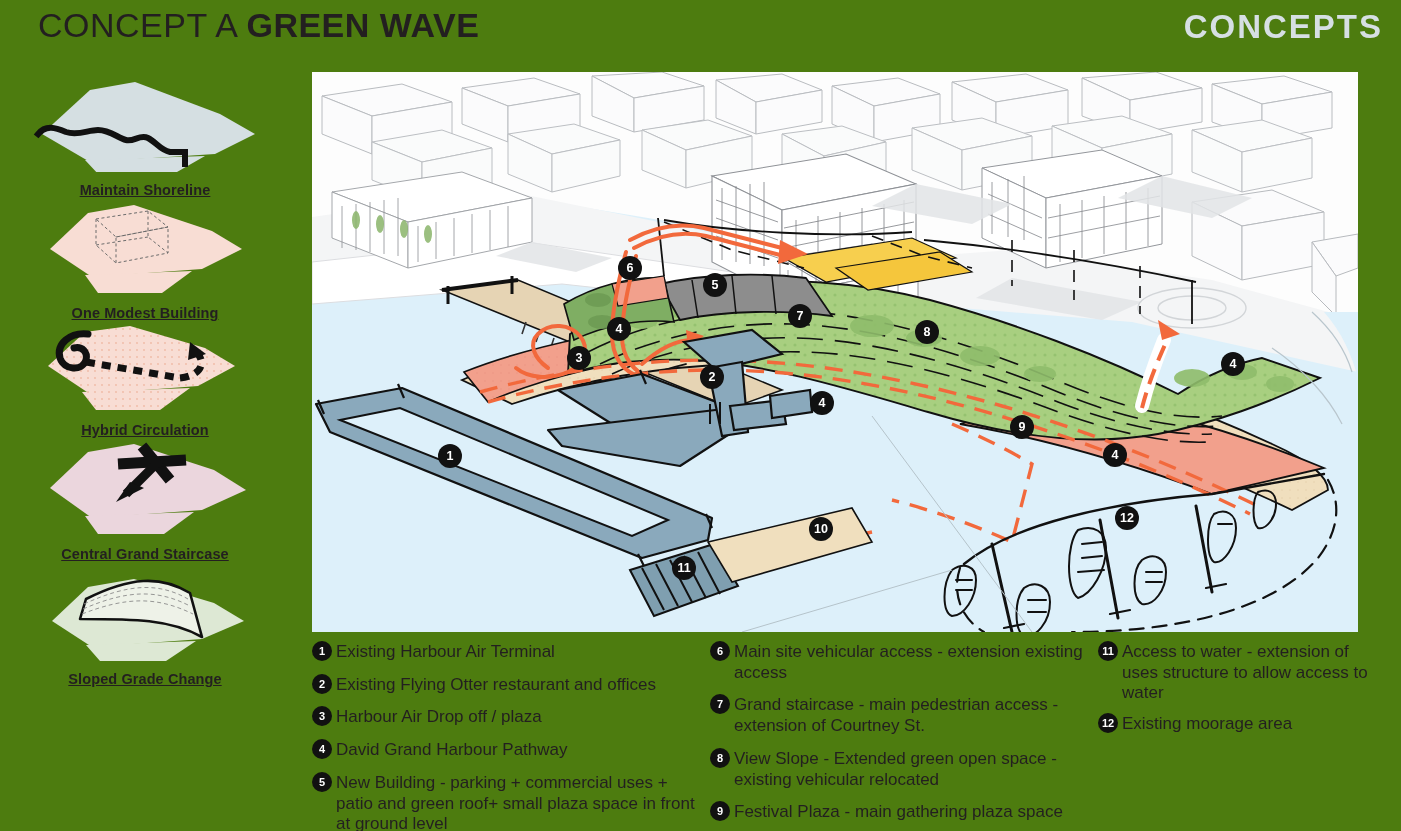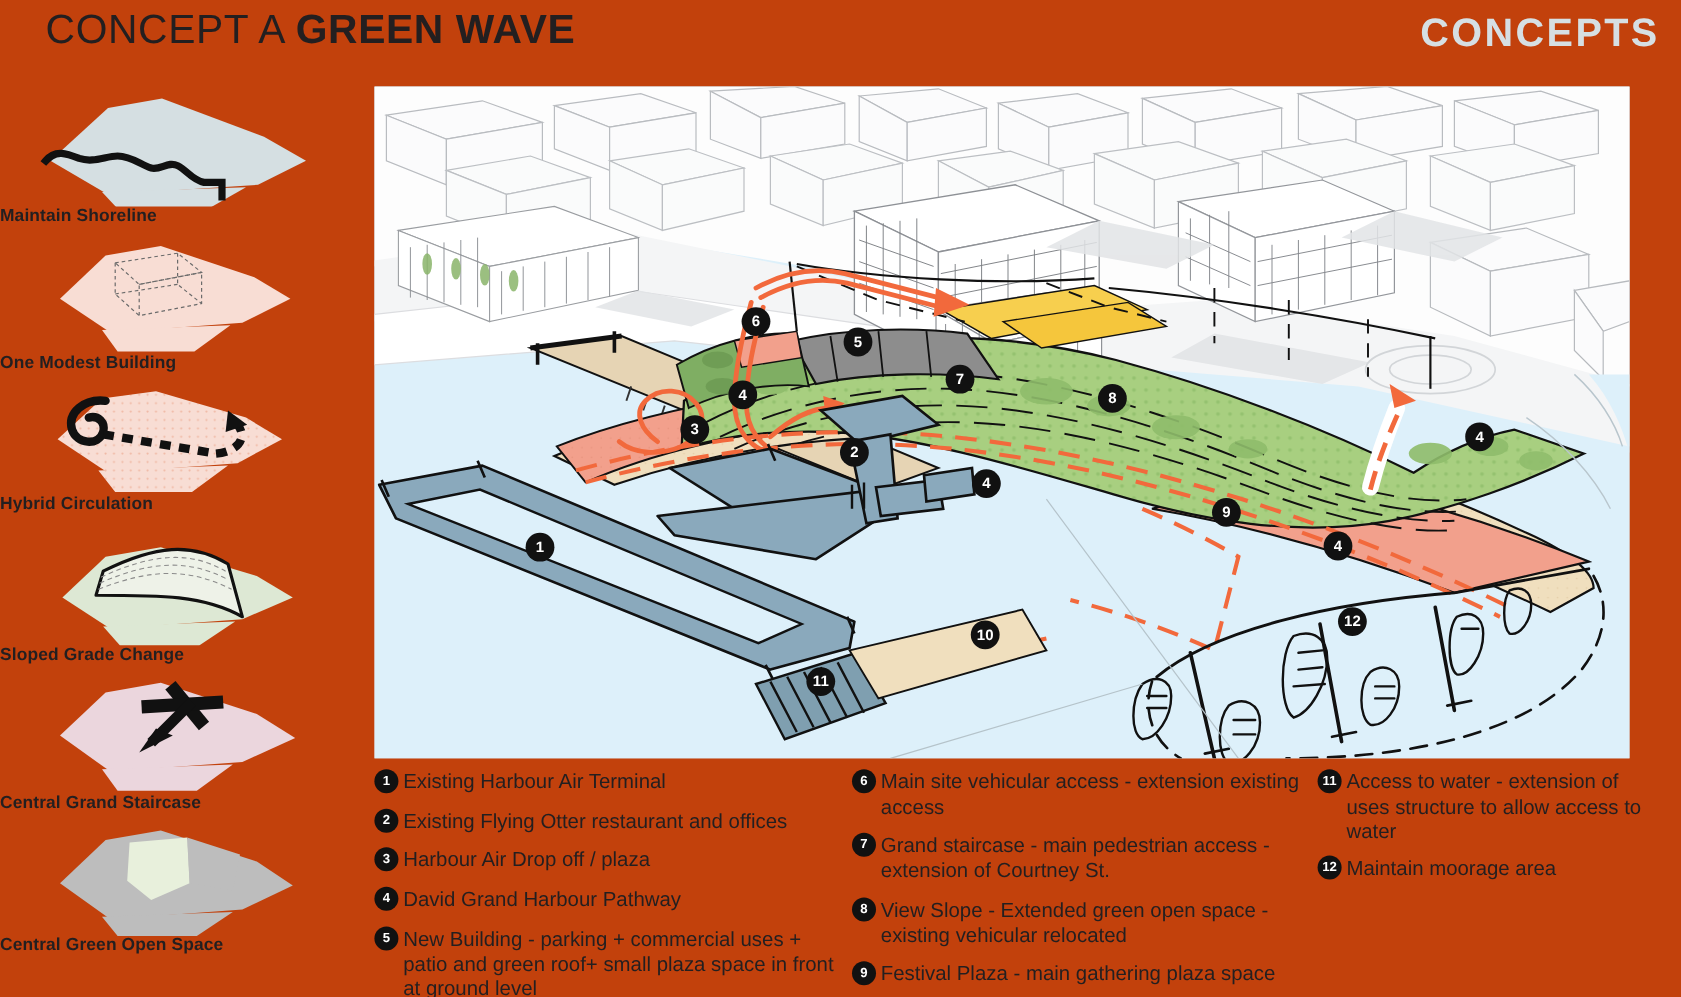--- a/index.html
+++ b/index.html
@@ -2,21 +2,21 @@
 <html><head>
 <meta charset="utf-8">
 <style>
   * { box-sizing: border-box; margin: 0; padding: 0; }
   html, body {
     width: 1401px; height: 831px;
     background: #ffffff;
     font-family: "Liberation Sans", sans-serif;
     overflow: hidden;
   }
-  .page { position: relative; width: 1401px; height: 831px; background: #c2410c; }
+  .page { position: relative; width: 1401px; height: 831px; background: #4d7c0f; }
 
   
   .header { position: absolute; left: 0; top: 0; width: 1401px; height: 62px; }
   .title {
     position: absolute; left: 38px; top: 6px;
     font-size: 34px; letter-spacing: 0.5px;
     color: #231f20; white-space: nowrap;
     font-stretch: condensed;
   }
   .title .thin { font-weight: 400; }
@@ -25,22 +25,22 @@
     position: absolute; right: 18px; top: 8px;
     font-size: 33px; font-weight: 700; letter-spacing: 2px;
     color: #d6dfe3;
   }
 
   
   .sidebar { position: absolute; left: 0; top: 72px; width: 300px; height: 745px; }
   .strategy { position: relative; width: 290px; }
   .strategy .ico { display: block; margin: 0 auto; }
   .strategy .cap {
-    text-align: left; font-size: 14.5px; font-weight: 700;
-    color: #231f20; letter-spacing: 0.1px; margin-top: 0;
+    text-align: center; font-size: 14.5px; font-weight: 700;
+    color: #231f20; letter-spacing: 0.1px; margin-top: 10px; text-decoration: underline;
   }
 
   
   .map-wrap {
     position: absolute; left: 312px; top: 72px;
     width: 1046px; height: 560px;
     background: #ddf0fa;
     overflow: hidden;
   }
   .map-svg { display:block; width: 1046px; height: 560px; }
@@ -126,55 +126,46 @@
         <polygon points="55,12 100,6 175,28 205,46 168,66 60,74 18,46" fill="url(#dotsPink)"></polygon>
         <polygon points="52,72 160,68 130,90 66,90" fill="url(#dotsPink)"></polygon>
         <path d="M58,14 C40,12 26,24 30,38 C34,50 52,52 56,40 C58,32 52,26 44,28" fill="none" stroke="#111" stroke-width="7" stroke-linecap="round"></path>
         <path d="M56,42 L150,58" stroke="#111" stroke-width="7" stroke-dasharray="9 7" fill="none"></path>
         <path d="M150,58 C170,56 176,44 168,34" stroke="#111" stroke-width="7" stroke-dasharray="9 7" fill="none"></path>
         <polygon points="160,22 176,34 158,40" fill="#111"></polygon>
       </svg>
       <div class="cap">Hybrid Circulation</div>
     </div>
 
-    <div class="strategy" style="height:125px;">
-      <svg class="ico" width="230" height="100" viewBox="0 0 230 100">
-        <polygon points="58,26 104,18 184,42 214,60 172,78 62,86 22,60" fill="#dde8d4"></polygon>
-        <polygon points="56,84 166,80 136,100 70,100" fill="#dde8d4"></polygon>
-        <path d="M56,38 C100,16 130,14 160,32 L172,76 C140,58 104,58 50,58 Z" fill="#eef2e8" stroke="#111" stroke-width="2.6" stroke-linejoin="round"></path>
-        <g fill="none" stroke="#8b8b8b" stroke-width="0.9" stroke-dasharray="4 3">
-          <path d="M54,43 C98,23 128,21 158,38"></path>
-          <path d="M53,48 C97,29 127,28 160,45"></path>
-          <path d="M52,53 C96,36 126,35 163,53"></path>
-        </g>
-      </svg>
-      <div class="cap">Sloped Grade Change</div>
-    </div>
-
     <div class="strategy" style="height:123px;">
       <svg class="ico" width="230" height="98" viewBox="0 0 230 98">
         <polygon points="58,14 104,6 184,32 216,52 172,72 62,80 20,50" fill="#ebd6dd"></polygon>
         <polygon points="55,78 164,74 134,96 68,96" fill="#ebd6dd"></polygon>
         <path d="M112,8 L140,42" stroke="#111" stroke-width="11" stroke-linecap="butt"></path>
         <path d="M88,26 L156,22" stroke="#111" stroke-width="11" stroke-linecap="butt"></path>
         <path d="M130,22 L96,56" stroke="#111" stroke-width="9"></path>
         <polygon points="86,64 114,50 100,44" fill="#111"></polygon>
       </svg>
       <div class="cap">Central Grand Staircase</div>
     </div>
 
-    <div class="strategy" style="height:120px;">
-      <svg class="ico" width="230" height="94" viewBox="0 0 230 94">
-        <polygon points="58,14 104,6 184,32 214,52 172,72 62,80 20,50" fill="#bdbdbd"></polygon>
-        <polygon points="55,78 164,74 134,94 68,94" fill="#bdbdbd"></polygon>
-        <polygon points="78,16 126,12 128,50 96,64 76,48" fill="#e8f0dc"></polygon>
-        <polygon points="128,50 126,12 170,26 164,56" fill="#bdbdbd"></polygon>
+    <div class="strategy" style="height:125px;">
+      <svg class="ico" width="230" height="100" viewBox="0 0 230 100">
+        <polygon points="58,26 104,18 184,42 214,60 172,78 62,86 22,60" fill="#dde8d4"></polygon>
+        <polygon points="56,84 166,80 136,100 70,100" fill="#dde8d4"></polygon>
+        <path d="M56,38 C100,16 130,14 160,32 L172,76 C140,58 104,58 50,58 Z" fill="#eef2e8" stroke="#111" stroke-width="2.6" stroke-linejoin="round"></path>
+        <g fill="none" stroke="#8b8b8b" stroke-width="0.9" stroke-dasharray="4 3">
+          <path d="M54,43 C98,23 128,21 158,38"></path>
+          <path d="M53,48 C97,29 127,28 160,45"></path>
+          <path d="M52,53 C96,36 126,35 163,53"></path>
+        </g>
       </svg>
-      <div class="cap">Central Green Open Space</div>
-    </div>
+      <div class="cap">Sloped Grade Change</div>
+    </div>
+
 
   </div>
 
   <div class="map-wrap">
     <svg class="map-svg" viewBox="0 0 1046 560">
       <defs>
         <pattern id="greenTex" width="10" height="10" patternUnits="userSpaceOnUse">
           <rect width="10" height="10" fill="#a8cf80"></rect>
           <circle cx="3" cy="3" r="1.6" fill="#8fbd6b" opacity="0.75"></circle>
         </pattern>
@@ -612,19 +603,19 @@
       </div>
     </div>
 
     <div class="legend-col c3">
       <div class="leg-item tall">
         <div class="leg-num">11</div>
         <div class="leg-text">Access to water - extension of uses struc­ture to allow access to water</div>
       </div>
       <div class="leg-item">
         <div class="leg-num">12</div>
-        <div class="leg-text">Maintain moorage area</div>
+        <div class="leg-text">Existing moorage area</div>
       </div>
     </div>
 
   </div>
 
 </div>
 
 </body></html>

